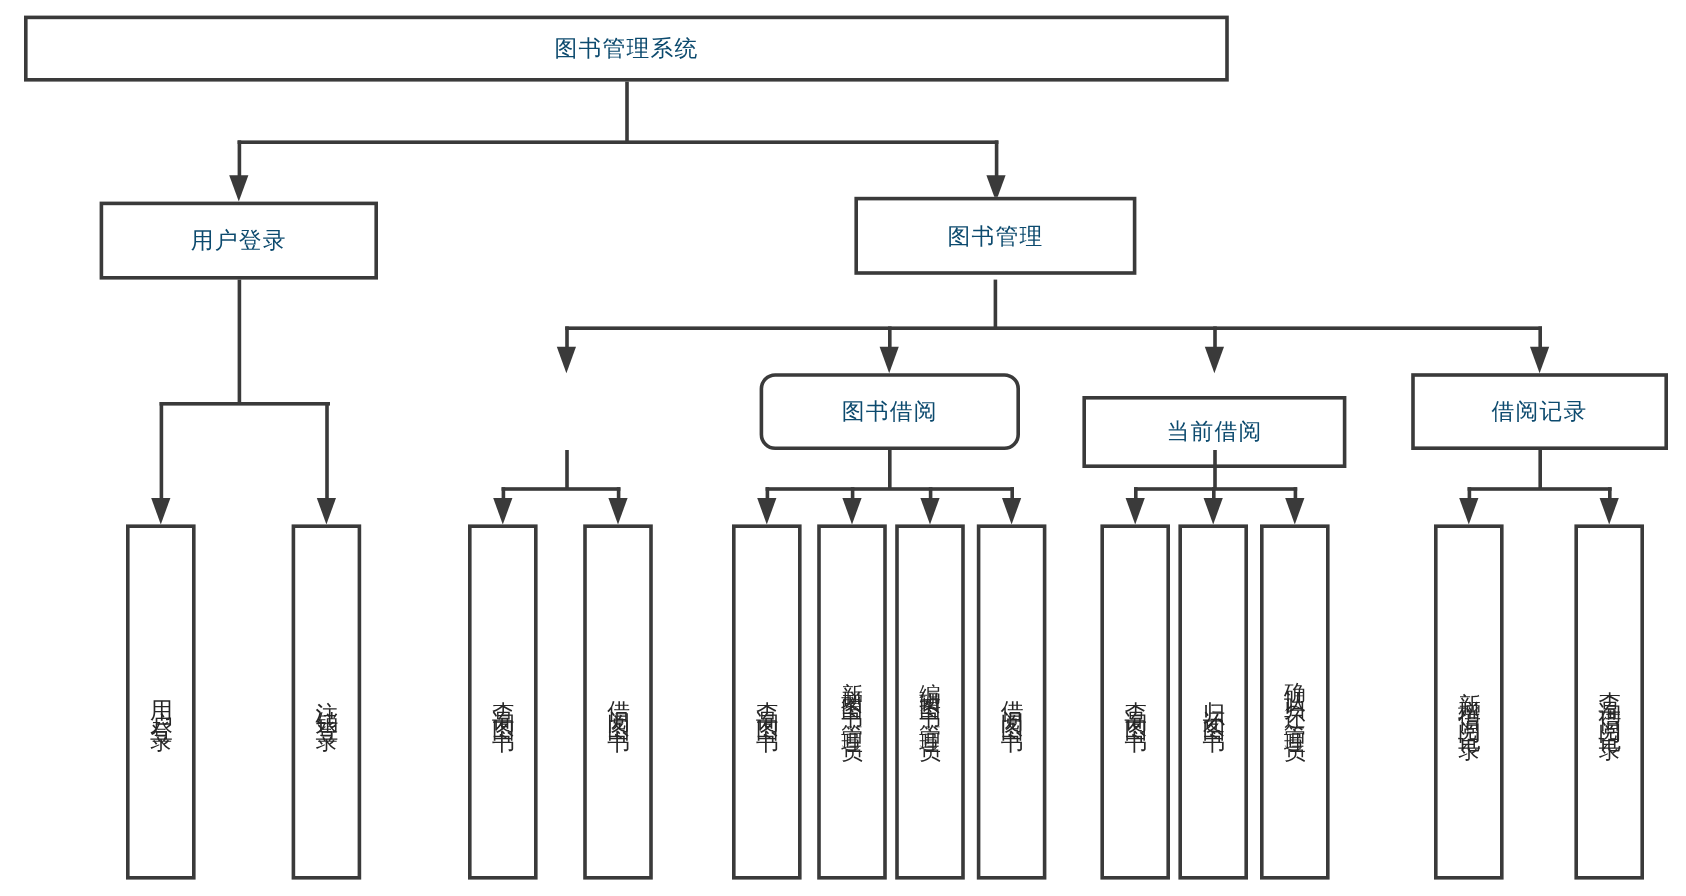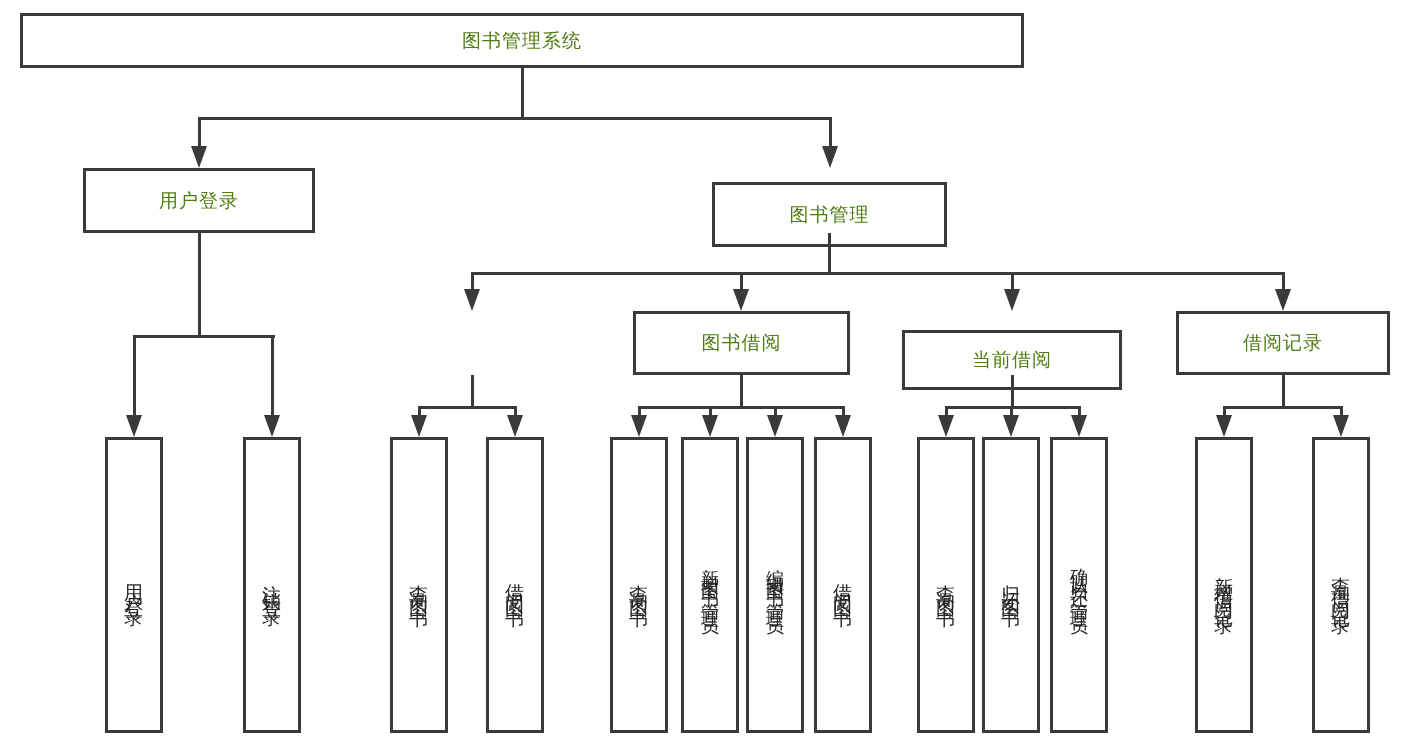--- a/index.html
+++ b/index.html
@@ -3,21 +3,21 @@
 <meta charset="utf-8">
 <style>
   html,body{margin:0;padding:0;background:#fff;}
   .stage{
     position:relative;width:1405px;height:747px;background:#ffffff;overflow:hidden;
     font-family:"Liberation Sans","DejaVu Sans",sans-serif;color:#262626;
   }
   .node{
     position:absolute;box-sizing:border-box;border:3px solid #3a3a3a;background:#ffffff;
     display:flex;align-items:center;justify-content:center;
-    font-size:19px;letter-spacing:1px;color:#4d7c0f;
+    font-size:19px;letter-spacing:1px;color:#0c4a6e;
   }
   .vnode{
     position:absolute;box-sizing:border-box;border:3px solid #3a3a3a;background:#ffffff;
     display:flex;align-items:center;justify-content:center;
     font-size:19px;color:#262626;
   }
   .vtext{
     writing-mode:vertical-rl;letter-spacing:8px;line-height:1;white-space:nowrap;
   }
   .vnode.long .vtext{letter-spacing:7px;font-size:18px;}
@@ -45,21 +45,21 @@
   <div class="vline" style="left:520.5px;top:68px;height:50px;"></div>
   <div class="hline" style="left:197.5px;top:116.5px;width:634px;"></div>
   <div class="vline" style="left:197.5px;top:116.5px;height:31px;"></div>
   <div class="arrow" style="left:191px;top:146px;"></div>
   <div class="vline" style="left:828.5px;top:116.5px;height:31px;"></div>
   <div class="arrow" style="left:822px;top:146px;"></div>
 
   <div class="node" style="left:83px;top:168px;width:232px;height:65px;">
     <span>用户登录</span>
   </div>
-  <div class="node" style="left:712px;top:182px;width:235px;height:65px;">
+  <div class="node" style="left:712px;top:164px;width:235px;height:65px;">
     <span>图书管理</span>
   </div>
 
   <div class="vline" style="left:197.5px;top:233px;height:104px;"></div>
   <div class="hline" style="left:132.5px;top:334.5px;width:142px;"></div>
   <div class="vline" style="left:132.5px;top:334.5px;height:82px;"></div>
   <div class="arrow" style="left:126px;top:415px;"></div>
   <div class="vline" style="left:270.5px;top:334.5px;height:82px;"></div>
   <div class="arrow" style="left:264px;top:415px;"></div>
 
@@ -67,21 +67,21 @@
   <div class="hline" style="left:470.5px;top:271.5px;width:814px;"></div>
   <div class="vline" style="left:470.5px;top:271.5px;height:19px;"></div>
   <div class="arrow" style="left:464px;top:289px;"></div>
   <div class="vline" style="left:739.5px;top:271.5px;height:19px;"></div>
   <div class="arrow" style="left:733px;top:289px;"></div>
   <div class="vline" style="left:1010.5px;top:271.5px;height:19px;"></div>
   <div class="arrow" style="left:1004px;top:289px;"></div>
   <div class="vline" style="left:1281.5px;top:271.5px;height:19px;"></div>
   <div class="arrow" style="left:1275px;top:289px;"></div>
 
-  <div class="node" style="left:633px;top:311px;width:217px;height:64px;">
+  <div class="node" style="left:633px;top:311px;width:217px;height:64px;border-radius:13px;">
     <span>图书借阅</span>
   </div>
   <div class="node" style="left:902px;top:311px;width:220px;height:60px;margin-top:19px;">
     <span>当前借阅</span>
   </div>
   <div class="node" style="left:1176px;top:311px;width:214px;height:64px;">
     <span>借阅记录</span>
   </div>
 
   <div class="vline" style="left:470.5px;top:375px;height:33px;"></div>

